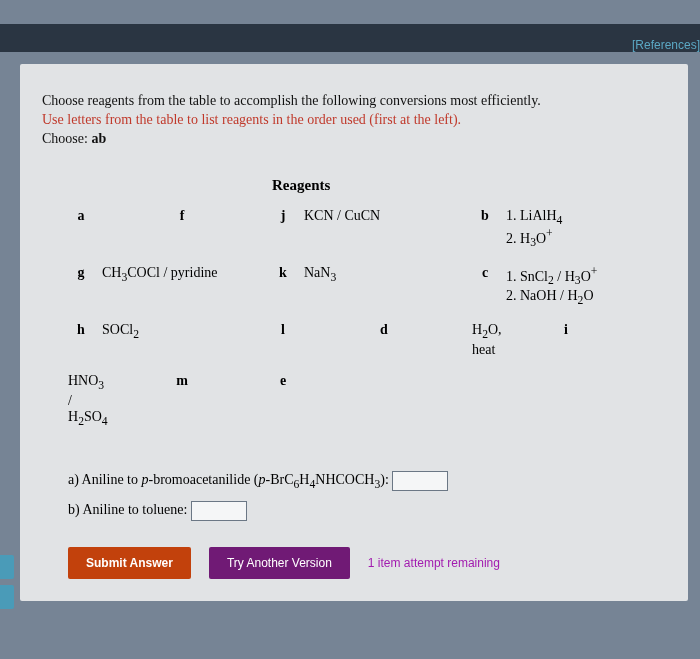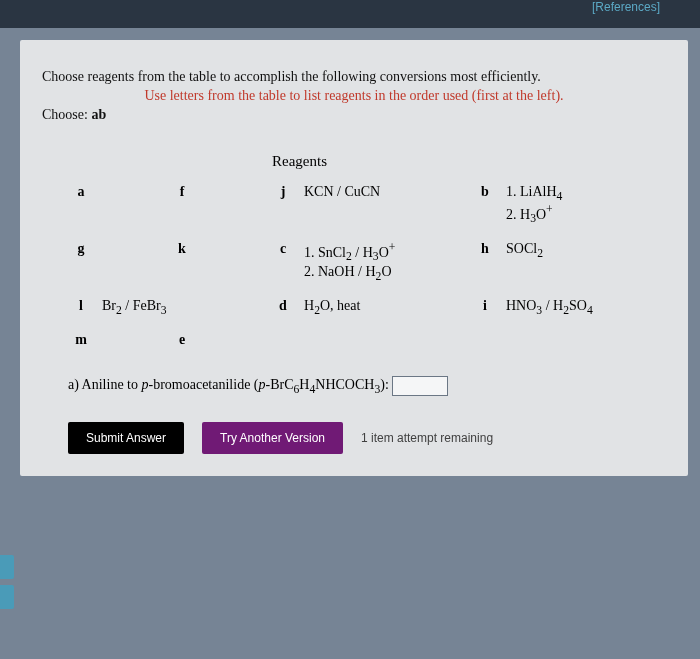--- a/index.html
+++ b/index.html
@@ -9,38 +9,38 @@
     background: #768495;
     font-family: Georgia, 'Times New Roman', serif;
     overflow: hidden;
     position: relative;
   }
   .top-bar {
     height: 28px;
     background: #2a3542;
     display: flex;
     justify-content: flex-end;
-    align-items: flex-start;
-    padding-right: 40px;
+    align-items: flex-end;
+    margin-top: 24px;
   }
   .refs-link {
     color: #5ba8c4;
     font-family: Arial, sans-serif;
     font-size: 12px;
     text-decoration: none;
   }
   .panel {
     background: #e1e3e5;
     margin: 12px 12px 8px 20px;
     padding: 28px 22px 22px 22px;
     border-radius: 2px;
   }
   .instr { font-size: 14px; line-height: 1.35; color: #111; }
-  .instr-red { color: #c0392b; text-align: center; }
-  .reagents-title { font-weight: normal; font-size: 15px; margin: 28px 0 14px 230px; }
+  .instr-red { color: #c0392b; }
+  .reagents-title { font-weight: bold; font-size: 15px; margin: 28px 0 14px 230px; }
   .grid {
     display: grid;
     grid-template-columns: 26px 160px 26px 160px 26px 120px;
     row-gap: 14px;
     column-gap: 8px;
     font-size: 14px;
     margin-left: 26px;
     margin-bottom: 28px;
   }
   .lbl { font-weight: bold; text-align: center; }
@@ -64,23 +64,23 @@
     font-family: Arial, sans-serif;
   }
   .btn {
     padding: 9px 18px;
     font-size: 12px;
     border: none;
     color: #fff;
     border-radius: 2px;
     cursor: pointer;
   }
-  .btn-submit { background: #000000; font-weight: normal; }
+  .btn-submit { background: #c2410c; font-weight: bold; }
   .btn-try { background: #701a75; }
-  .attempts { color: #404040; font-size: 12px; }
+  .attempts { color: #a21caf; font-size: 12px; }
   .side-tab {
     position: absolute;
     left: 0;
     bottom: 80px;
     width: 14px;
     height: 24px;
     background: #4a9bb8;
     border-radius: 0 2px 2px 0;
   }
   .side-tab2 {
@@ -113,47 +113,52 @@
 
   <div class="grid">
     <div class="lbl">a</div>
     <div class="lbl">f</div>
     <div class="lbl">j</div>
     <div class="formula">KCN / CuCN</div>
 
     <div class="lbl">b</div>
     <div class="formula">1. LiAlH<sub>4</sub><br>2. H<sub>3</sub>O<sup>+</sup></div>
     <div class="lbl">g</div>
+    <div class="formula">CH<sub>3</sub>COCl / pyridine</div>
     <div class="lbl">k</div>
+    <div class="formula">NaN<sub>3</sub></div>
 
     <div class="lbl">c</div>
     <div class="formula">1. SnCl<sub>2</sub> / H<sub>3</sub>O<sup>+</sup><br>2. NaOH / H<sub>2</sub>O</div>
     <div class="lbl">h</div>
     <div class="formula">SOCl<sub>2</sub></div>
     <div class="lbl">l</div>
-    <div class="formula">Br<sub>2</sub> / FeBr<sub>3</sub></div>
 
     <div class="lbl">d</div>
     <div class="formula">H<sub>2</sub>O, heat</div>
     <div class="lbl">i</div>
     <div class="formula">HNO<sub>3</sub> / H<sub>2</sub>SO<sub>4</sub></div>
     <div class="lbl">m</div>
 
     <div class="lbl">e</div>
     <div></div>
       <div></div>
       <div></div>
       <div></div>
   </div>
 
   <div class="qrow">
     <span>a) Aniline to </span><span class="ital">p</span><span>-bromoacetanilide (</span><span class="ital">p</span><span>-BrC<sub>6</sub>H<sub>4</sub>NHCOCH<sub>3</sub>):</span>
     <input class="ans-input" value="" style="">
   </div>
 
+  <div class="qrow">
+    <span>b) Aniline to toluene:</span>
+    <input class="ans-input" value="" style="">
+  </div>
 
   <div class="btn-row">
     <button class="btn btn-submit">Submit Answer</button>
     <button class="btn btn-try">Try Another Version</button>
     <span class="attempts">1 item attempt remaining</span>
   </div>
 
 </div>
 
 <div class="side-tab"></div>

